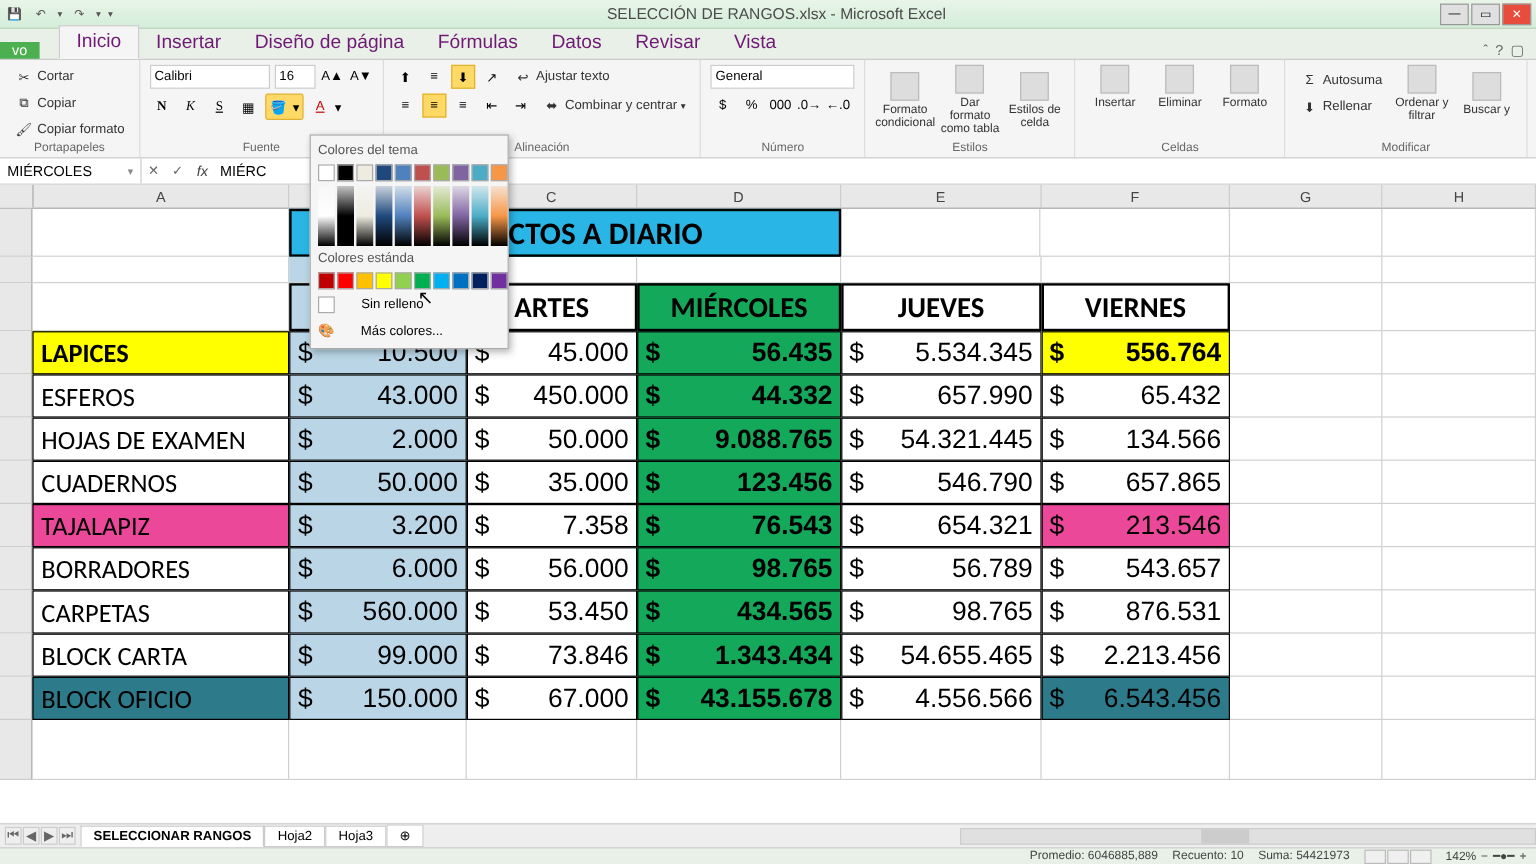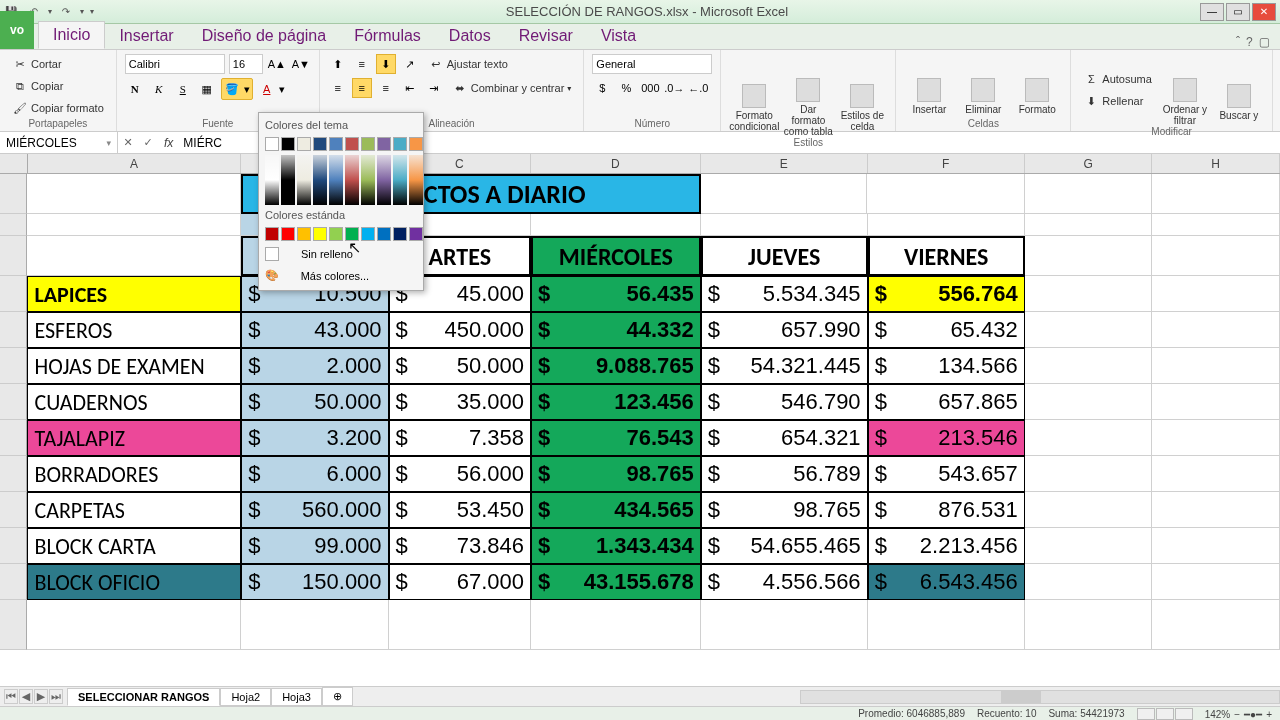--- a/index.html
+++ b/index.html
@@ -10,34 +10,34 @@
 .qat { display: flex; gap: 6px; align-items: center; }
 .qat-btn { width: 16px; height: 16px; display: flex; align-items: center; justify-content: center; font-size: 10px; color: #555; }
 .qat-drop { color: #555; font-size: 8px; }
 .title-text { flex: 1; text-align: center; font-size: 13px; color: #4a4a4a; }
 .win-controls { display: flex; gap: 2px; }
 .win-btn { width: 24px; height: 18px; background: #e0e0e0; border: 1px solid #999; font-size: 10px; display: flex; align-items: center; justify-content: center; }
 .win-close { background: #e74c3c; color: #fff; }
 
 
 .ribbon-tabs { height: 26px; background: #e8f0e8; display: flex; align-items: flex-end; border-bottom: 1px solid #ccc; padding-left: 0; }
-.file-tab { background: #4caf50; color: #fff; padding: 12px 10px; font-size: 12px; margin-right: 4px; font-weight: bold; }
+.file-tab { background: #4caf50; color: #fff; padding: 0 10px; font-size: 12px; margin-right: 16px; }
 .ribbon-tab { padding: 4px 14px; font-size: 16px; color: #701a75; cursor: pointer; }
 .ribbon-tab.active { background: #f5f5f5; border: 1px solid #ccc; border-bottom-color: #f5f5f5; }
 .ribbon-help { margin-left: auto; display: flex; gap: 6px; padding-right: 10px; font-size: 12px; color: #666; }
 
 
 .ribbon { height: 82px; background: #f5f5f5; border-bottom: 1px solid #ccc; display: flex; }
 .ribbon-group { border-right: 1px solid #ddd; padding: 4px 8px 2px; display: flex; flex-direction: column; position: relative; }
 .ribbon-group-label { font-size: 10px; color: #666; text-align: center; margin-top: auto; }
 .ribbon-row { display: flex; gap: 4px; align-items: center; }
 .ribbon-col { display: flex; flex-direction: column; gap: 2px; }
 .rbtn { font-size: 11px; color: #333; padding: 2px 4px; display: flex; align-items: center; gap: 3px; white-space: nowrap; }
 .rbtn-icon { width: 16px; height: 16px; display: inline-flex; align-items: center; justify-content: center; font-size: 11px; }
-.big-btn { width: 50px; display: flex; flex-direction: column; align-items: center; justify-content: center; gap: 2px; font-size: 10px; color: #333; text-align: center; line-height: 1.1; margin-top: 24px; }
+.big-btn { width: 50px; display: flex; flex-direction: column; align-items: center; justify-content: center; gap: 2px; font-size: 10px; color: #333; text-align: center; line-height: 1.1; }
 .big-btn .icon { width: 24px; height: 24px; background: #ddd; border: 1px solid #bbb; }
 .font-select { width: 100px; height: 20px; border: 1px solid #ccc; font-size: 11px; padding: 0 3px; }
 .size-select { width: 34px; height: 20px; border: 1px solid #ccc; font-size: 11px; padding: 0 3px; }
 .btn-sq { width: 20px; height: 20px; border: 1px solid transparent; display: flex; align-items: center; justify-content: center; font-size: 11px; }
 .btn-sq.active { background: #ffd966; border: 1px solid #e0b030; }
 .btn-bold { font-weight: bold; font-family: 'Times New Roman'; }
 .btn-italic { font-style: italic; font-family: 'Times New Roman'; }
 .btn-underline { text-decoration: underline; font-family: 'Times New Roman'; }
 .fill-btn { display: flex; align-items: center; }
 .fill-active { background: #ffd966; border: 1px solid #e0b030; border-radius: 2px; }

